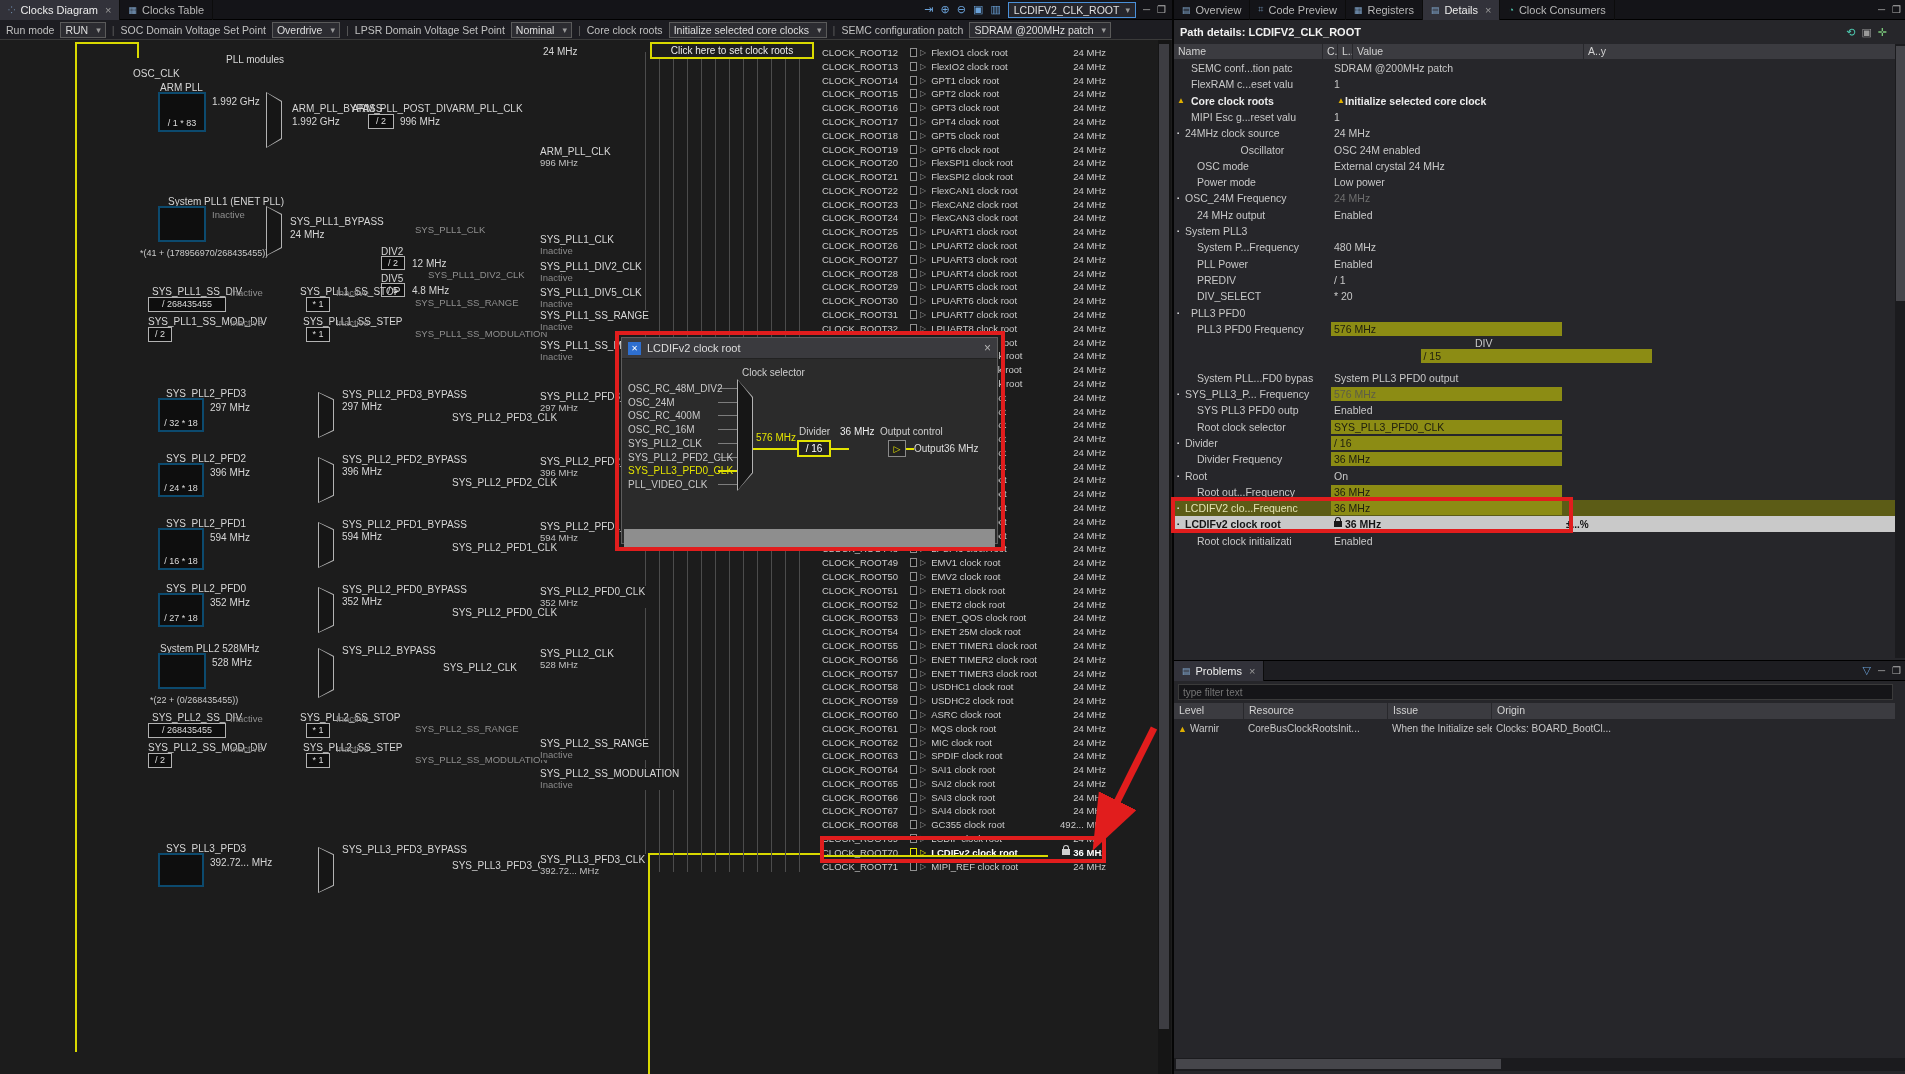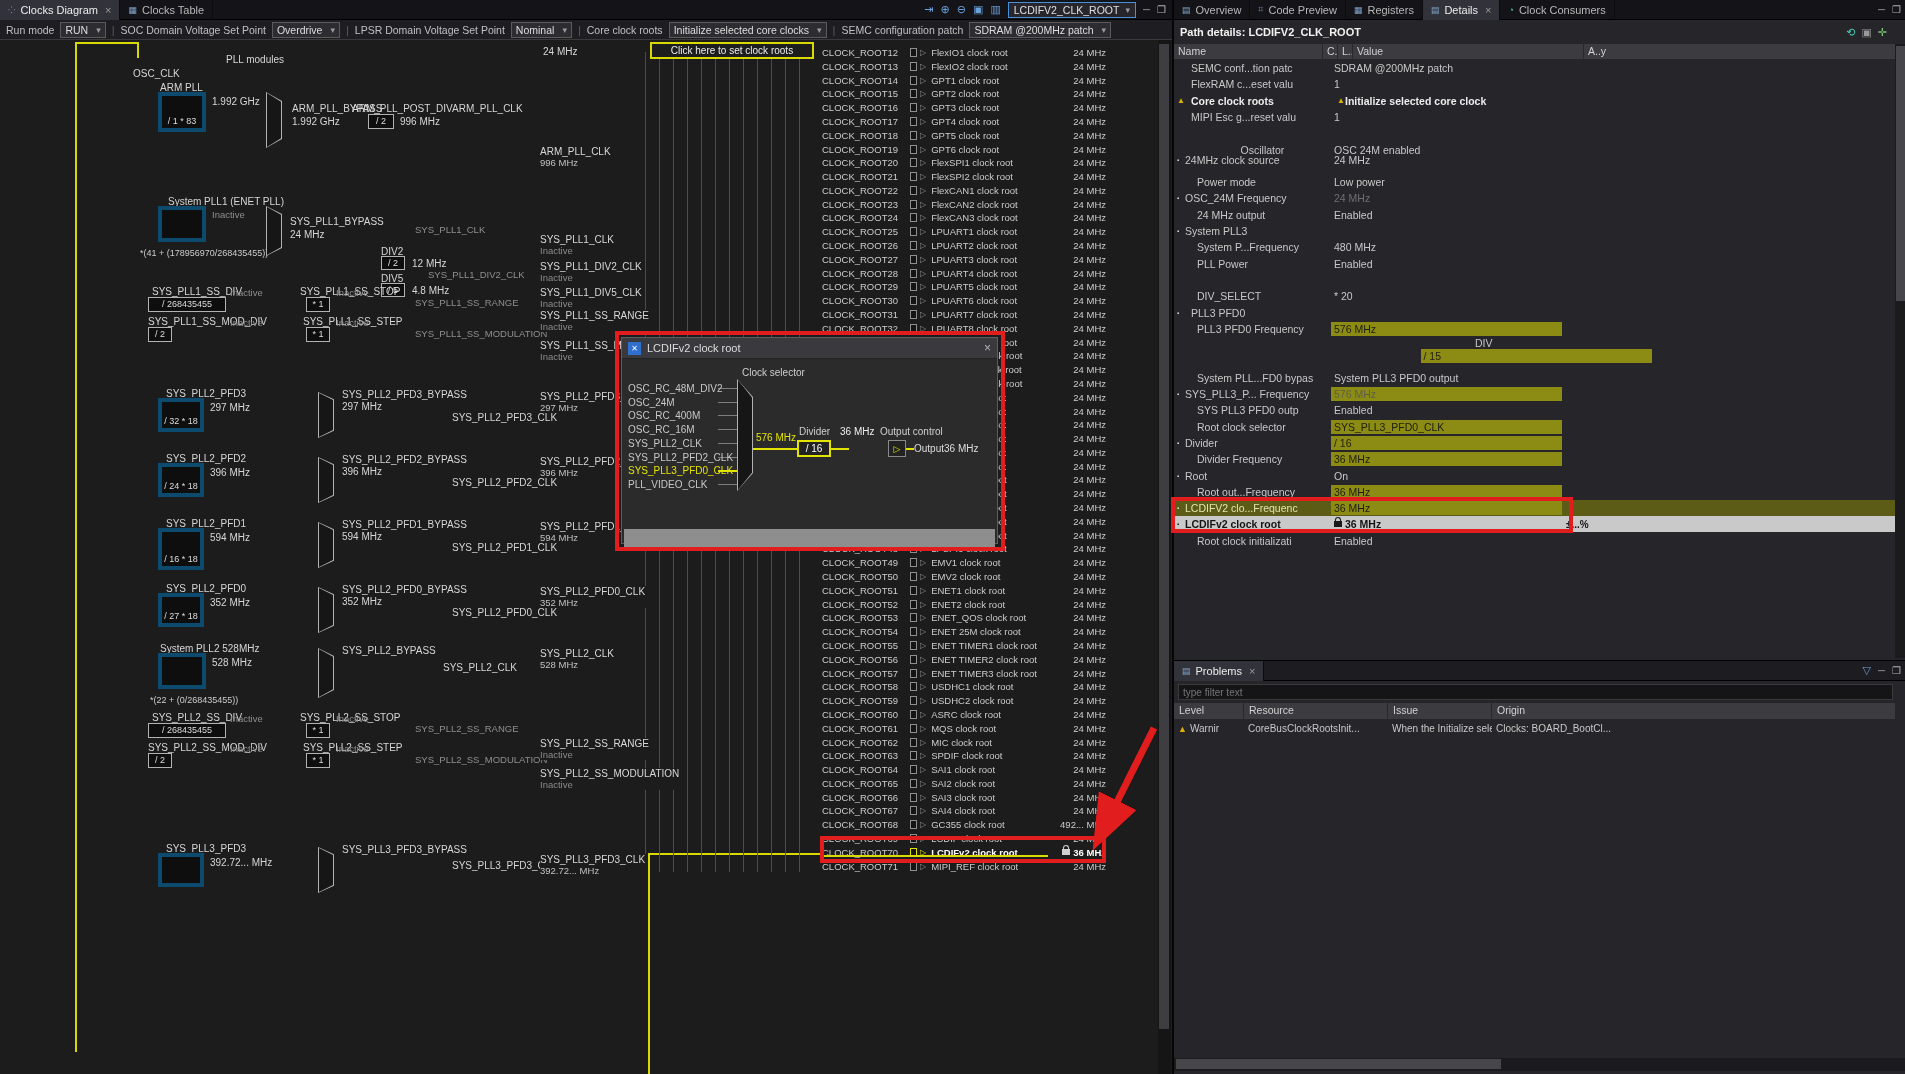--- a/index.html
+++ b/index.html
@@ -21,21 +21,21 @@
 #toolbar{position:absolute;left:0;top:20px;width:1172px;height:20px;background:#1d1d22;display:flex;align-items:center;gap:6px;padding:0 6px;border-bottom:1px solid #3a3a3a;z-index:5;white-space:nowrap}
 .tlabel{color:#c0c0c0;font-size:10.5px}
 .tselect{display:flex;align-items:center;gap:8px;background:#2c2c31;border:1px solid #5a5a5a;height:16px;padding:0 4px;color:#dedede;font-size:10.5px}
 .tsep{color:#5d5d5d}
 
 #diagram{position:absolute;left:0;top:40px;width:1172px;height:1034px;background:#1c1c1c;overflow:hidden}
 .dn{position:absolute;line-height:1.15;white-space:nowrap;z-index:1}
 .dn.txt.lbl{color:#d6d6d6;font-size:10px}
 .dn.txt.dim{color:#8f8f8f;font-size:9.5px}
 .dn.txt.sm{color:#cccccc;font-size:9px}
-.dn.box{border:4px solid #0c4a6e;background:#0e0e0e;color:#dddddd;font-size:9px;display:flex;align-items:flex-end;justify-content:center;padding-bottom:2px}
+.dn.box{border:2px solid #0c4a6e;background:#0e0e0e;color:#dddddd;font-size:9px;display:flex;align-items:flex-end;justify-content:center;padding-bottom:2px}
 .dn.sbox{border:1px solid #b2b2b2;background:#0e0e0e;color:#dddddd;font-size:9px;display:flex;align-items:center;justify-content:center}
 .dn.mux{width:16px;background:#b2b2b2;clip-path:polygon(0 0,100% 16%,100% 84%,0 100%)}
 .dn.mux::after{content:"";position:absolute;inset:1px;background:#161616;clip-path:polygon(0 0,100% 16%,100% 84%,0 100%)}
 .dn.sig{background:#1c1c1c;padding-right:3px}
 .dn.sig .sn{color:#d8d8d8;font-size:10px}
 .dn.sig .sv{color:#c2c2c2;font-size:9.5px}
 .dn.sig .sv.inact{color:#8a8a8a}
 .dn.vln{width:1px;background:#4c4c4c;z-index:0}
 .dn.hln{height:1px;background:#4c4c4c;z-index:0}
 .dn.vln.yel{width:2px;background:#d9d900}
@@ -1015,33 +1015,41 @@
           <span class="dac"></span>
         </div>
         <div class="drow" style="top: 108.9px;">
           <span class="dmk"></span>
           <span class="dnm" style="padding-left: 6px;">MIPI Esc g...reset valu</span>
           <span class="dvl">
             <span>1</span>
           </span>
           <span class="dac"></span>
         </div>
-        <div class="drow" style="top: 125.2px; margin-top: 27px;">
+        <div class="drow" style="top: 125.2px;">
           <span class="dmk">▪</span>
           <span class="dnm" style="padding-left: 0px;">24MHz clock source</span>
           <span class="dvl">
             <span>24 MHz</span>
           </span>
           <span class="dac"></span>
         </div>
         <div class="drow" style="top: 141.5px;">
           <span class="dmk"></span>
           <span class="dnm" style="padding-left: 12px; text-align: center;">Oscillator</span>
           <span class="dvl">
             <span>OSC 24M enabled</span>
+          </span>
+          <span class="dac"></span>
+        </div>
+        <div class="drow" style="top: 157.8px;">
+          <span class="dmk"></span>
+          <span class="dnm" style="padding-left: 12px;">OSC mode</span>
+          <span class="dvl">
+            <span>External crystal 24 MHz</span>
           </span>
           <span class="dac"></span>
         </div>
         <div class="drow" style="top: 174.1px;">
           <span class="dmk"></span>
           <span class="dnm" style="padding-left: 12px;">Power mode</span>
           <span class="dvl">
             <span>Low power</span>
           </span>
           <span class="dac"></span>
@@ -1076,20 +1084,28 @@
           <span class="dvl">
             <span>480 MHz</span>
           </span>
           <span class="dac"></span>
         </div>
         <div class="drow" style="top: 255.6px;">
           <span class="dmk"></span>
           <span class="dnm" style="padding-left: 12px;">PLL Power</span>
           <span class="dvl">
             <span>Enabled</span>
+          </span>
+          <span class="dac"></span>
+        </div>
+        <div class="drow" style="top: 271.9px;">
+          <span class="dmk"></span>
+          <span class="dnm" style="padding-left: 12px;">PREDIV</span>
+          <span class="dvl">
+            <span>/ 1</span>
           </span>
           <span class="dac"></span>
         </div>
         <div class="drow" style="top: 288.2px;">
           <span class="dmk"></span>
           <span class="dnm" style="padding-left: 12px;">DIV_SELECT</span>
           <span class="dvl">
             <span>* 20</span>
           </span>
           <span class="dac"></span>

